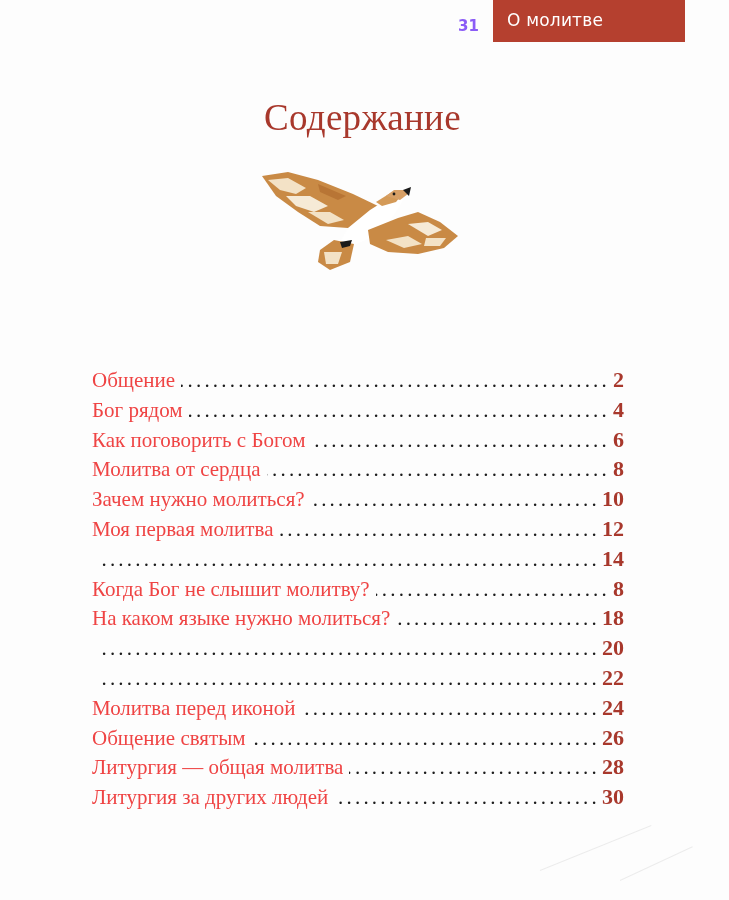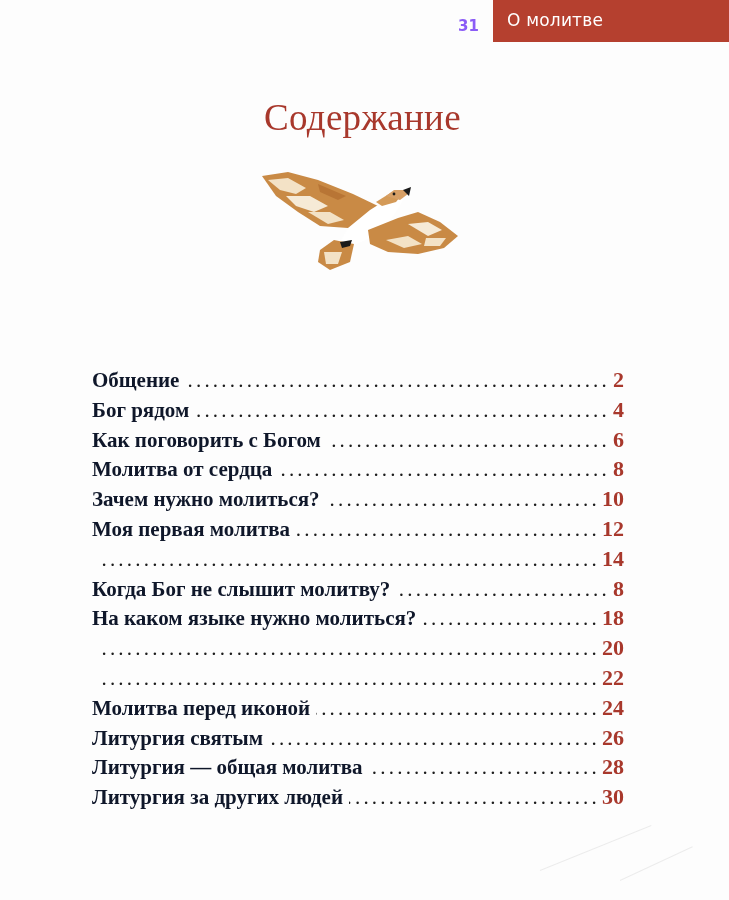--- a/index.html
+++ b/index.html
@@ -12,21 +12,21 @@
       background: #fdfdfd;
       position: relative;
       overflow: hidden;
       font-family: "Liberation Serif", "DejaVu Serif", serif;
       color: #1d1d1d;
     }
     .header-banner {
       position: absolute;
       left: 493px;
       top: 0;
-      width: 236px;
+      width: 192px;
       height: 42px;
       background: #b5402f;
     }
     .header-title {
       position: absolute;
       left: 14px;
       top: 10px;
       font-family: "DejaVu Sans", "Liberation Sans", sans-serif;
       font-size: 17px;
       color: #ffffff;
@@ -70,22 +70,21 @@
     .toc-row {
       display: flex;
       align-items: baseline;
       height: 29.8px;
       font-size: 21px;
       line-height: 29.8px;
       white-space: nowrap;
     }
     .toc-label {
       flex: 0 0 auto;
-      color: #0f172a;
-      font-weight: bold;
+      color: #ef4444;
     }
     .toc-dots {
       flex: 1 1 auto;
       overflow: hidden;
       margin: 0 2px 0 6px;
       color: #1d1d1d;
       font-size: 21px;
       letter-spacing: 3.2px;
       text-align: right;
       direction: rtl;
@@ -199,21 +198,21 @@
   <div class="toc-row">
     <span class="toc-dots">........................................................................</span>
     <span class="toc-page">22</span>
   </div>
   <div class="toc-row">
     <span class="toc-label">Молитва перед иконой</span>
     <span class="toc-dots">........................................................................</span>
     <span class="toc-page">24</span>
   </div>
   <div class="toc-row">
-    <span class="toc-label">Литургия святым</span>
+    <span class="toc-label">Общение святым</span>
     <span class="toc-dots">........................................................................</span>
     <span class="toc-page">26</span>
   </div>
   <div class="toc-row">
     <span class="toc-label">Литургия — общая молитва</span>
     <span class="toc-dots">........................................................................</span>
     <span class="toc-page">28</span>
   </div>
   <div class="toc-row">
     <span class="toc-label">Литургия за других людей</span>

